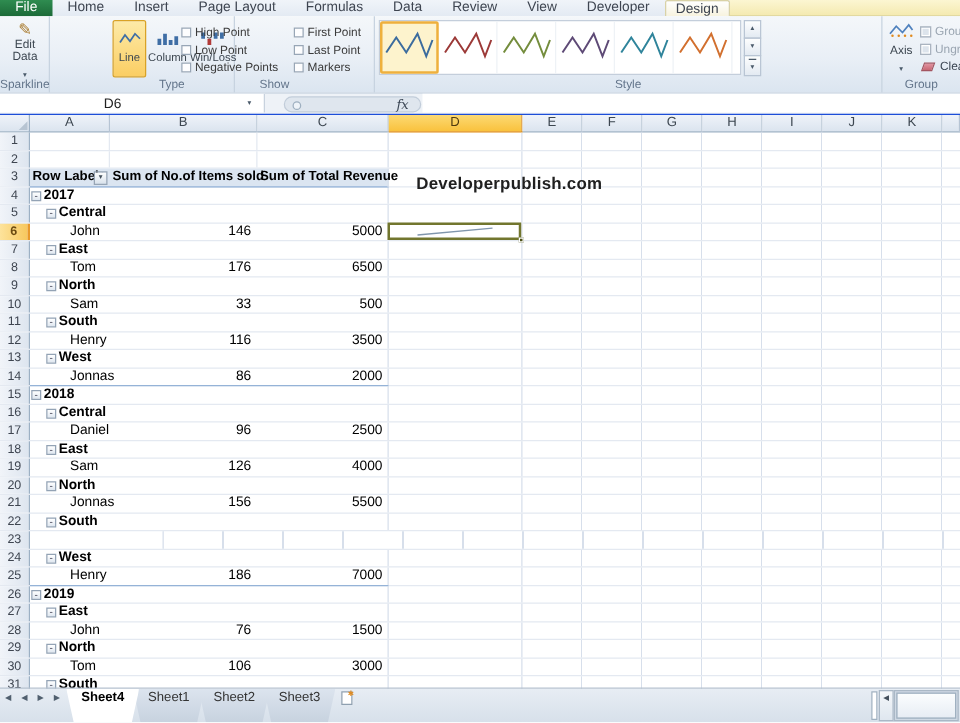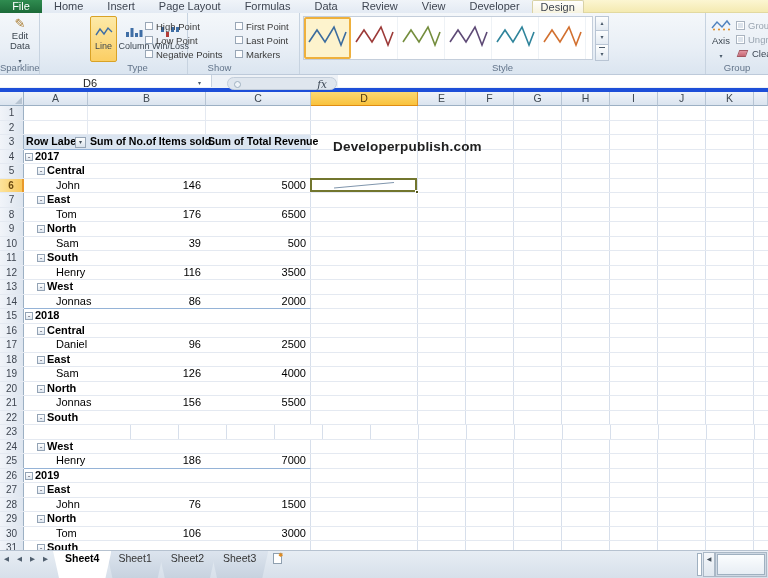--- a/index.html
+++ b/index.html
@@ -58,21 +58,21 @@
   .axisbtn{position:absolute;left:1px;top:4px;width:28px;text-align:center;}
   .albl{display:block;font-size:9.5px;line-height:10px;color:#3c4650;margin-top:1px;}
   .gsmall{position:absolute;left:30px;top:5px;}
   .sbtn{display:flex;align-items:center;height:14px;font-size:9.5px;color:#3b4552;white-space:nowrap;}
   .sbtn.dis{color:#9aa5b1;}
   .ic-sq{width:9px;height:9px;border:1px solid #aab4c0;margin-right:3px;box-shadow:inset 0 0 0 1px #fff;background:#dde4ec;flex:none;}
   .ic-clear{width:9px;height:7px;background:linear-gradient(#e293a0,#c86874);transform:skewX(-20deg);
             margin:0 5px 0 2px;border:1px solid #a35560;flex:none;}
 
   
-  .fbar{position:absolute;top:75px;left:0;right:0;height:17px;background:#eef2f7;border-bottom:4px solid #1d4ed8;}
+  .fbar{position:absolute;top:75px;left:0;right:0;height:17px;background:#eef2f7;border-bottom:1px solid #1d4ed8;}
   .namebox{position:absolute;left:0;top:0;bottom:1px;width:212px;background:#fff;border-right:1px solid #c8d2de;
            font-size:11px;line-height:16px;color:#222;padding-left:83px;}
   .nb-caret{position:absolute;left:198px;top:0;bottom:0;font-size:6px;line-height:16px;color:#4a5a6a;}
   .fxpill{position:absolute;left:227px;top:2px;width:110px;height:13px;border-radius:7px;
           background:#dfe6ee;border:1px solid #c2cdda;}
   .fxcircle{position:absolute;left:6px;top:2.5px;width:7px;height:7px;border-radius:50%;
             border:1px solid #9fb0c0;background:#eef3f8;}
   .fxlbl{position:absolute;right:9px;top:0;font-family:"DejaVu Serif",serif;font-style:italic;
          font-size:10.5px;line-height:12px;color:#3d4856;}
   .finput{position:absolute;left:338px;right:0;top:0;bottom:1px;background:#fff;}
@@ -407,21 +407,21 @@
             <div class="minus">-</div>
             <div class="glbl">North</div>
           </div>
           <div class="dcell"></div>
           <div class="gfill"></div>
         </div>
         <div class="grow">
           <div class="rowhdr">10</div>
           <div class="abc">
             <div class="pname">Sam</div>
-            <div class="nbv">39</div>
+            <div class="nbv">33</div>
             <div class="ncv">500</div>
           </div>
           <div class="dcell"></div>
           <div class="gfill"></div>
         </div>
         <div class="grow">
           <div class="rowhdr">11</div>
           <div class="abc gregion">
             <div class="minus">-</div>
             <div class="glbl">South</div>

